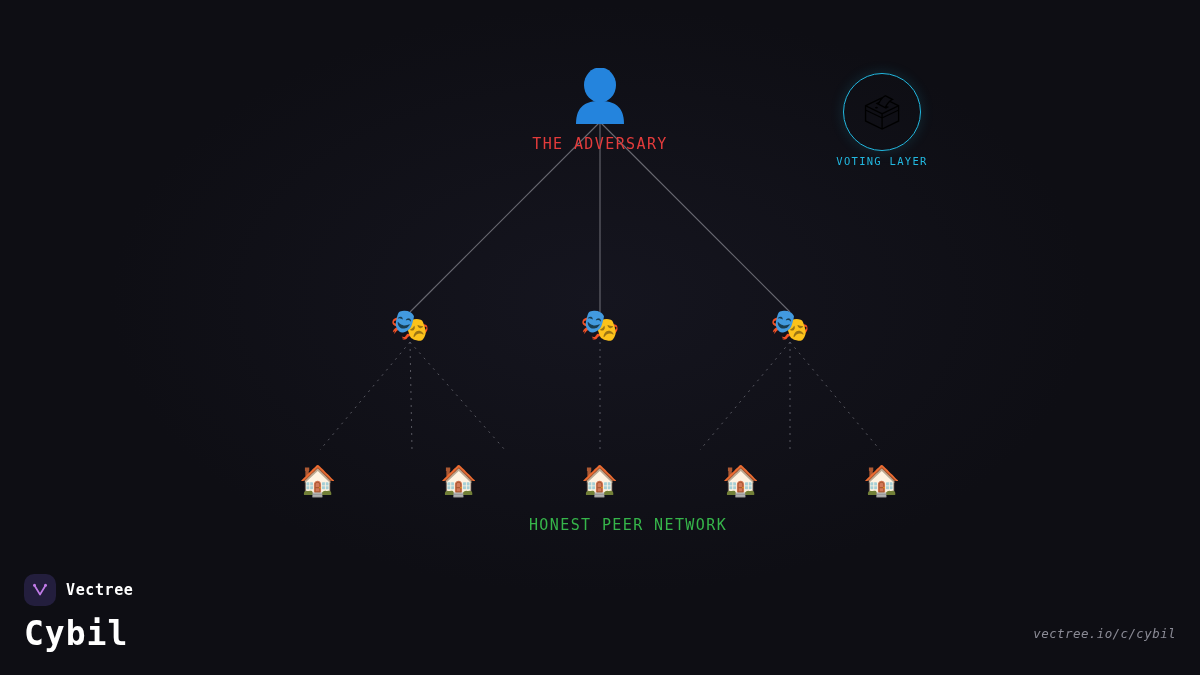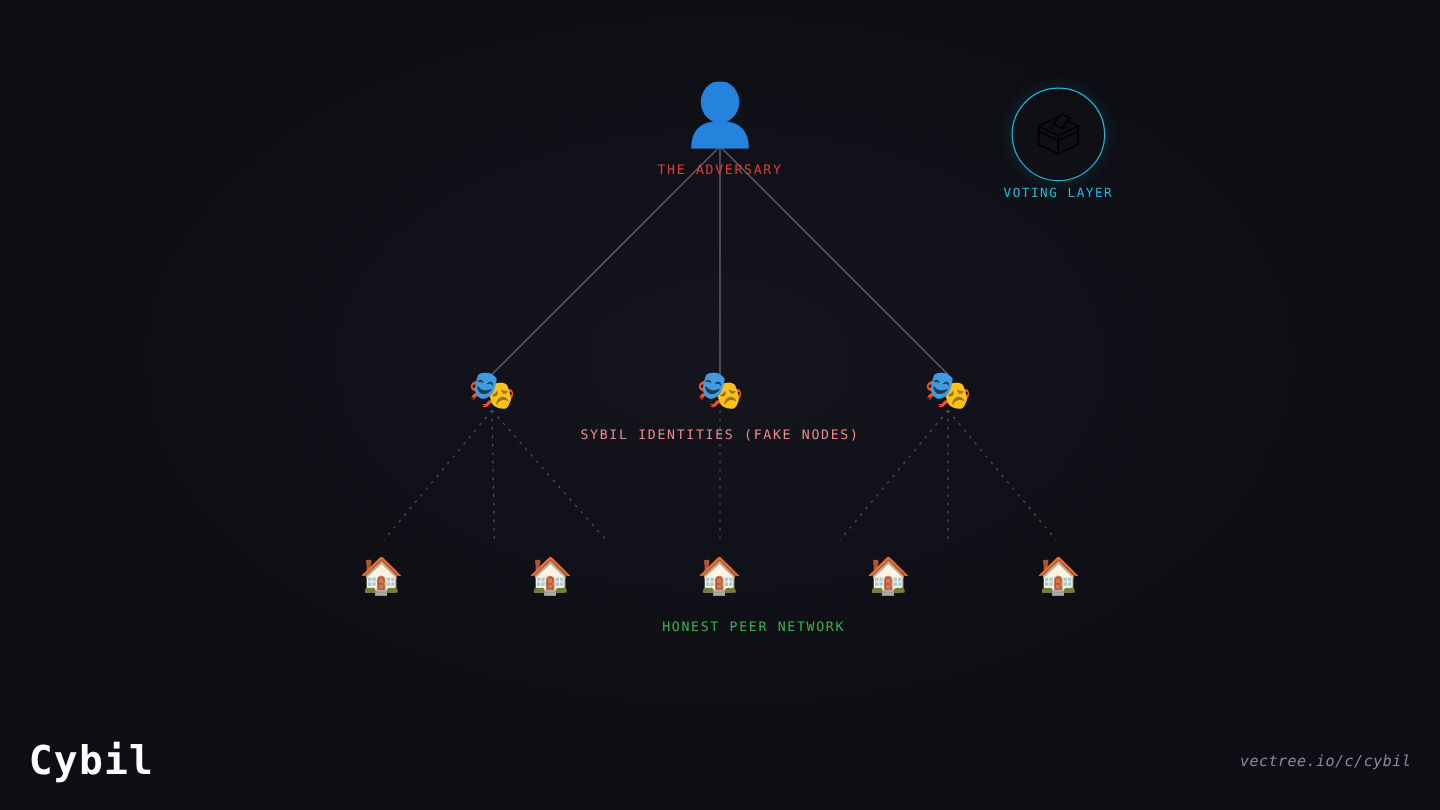--- a/index.html
+++ b/index.html
@@ -47,21 +47,21 @@
 
   
   #adversary-node { left: 600px; top: 96px; }
   .person-icon { display: block; }
 
   .label {
     position: absolute;
     transform: translate(-50%, 0);
     white-space: nowrap;
     letter-spacing: 1.4px;
-    font-size: 11px;
+    font-size: 15px;
     font-family: "DejaVu Sans Mono", "Liberation Mono", monospace;
   }
   #adversary-label {
     left: 600px;
     top: 135px;
     color: #e33b3b;
   }
   #sybil-label {
     left: 600px;
     top: 356px;
@@ -187,21 +187,20 @@
       <div class="node sybil" style="left: 410px; top: 325px;">
         <span class="glyph">🎭</span>
       </div>
       <div class="node sybil" style="left: 600px; top: 325px;">
         <span class="glyph">🎭</span>
       </div>
       <div class="node sybil" style="left: 790px; top: 325px;">
         <span class="glyph">🎭</span>
       </div>
     </div>
-  <div class="label" id="sybil-label">SYBIL IDENTITIES (FAKE NODES)</div>
 
   <div id="peer-nodes">
       <div class="node peer" style="left: 318px; top: 481px;">
         <span class="glyph">🏠</span>
       </div>
       <div class="node peer" style="left: 459px; top: 481px;">
         <span class="glyph">🏠</span>
       </div>
       <div class="node peer" style="left: 600px; top: 481px;">
         <span class="glyph">🏠</span>
@@ -209,18 +208,28 @@
       <div class="node peer" style="left: 741px; top: 481px;">
         <span class="glyph">🏠</span>
       </div>
       <div class="node peer" style="left: 882px; top: 481px;">
         <span class="glyph">🏠</span>
       </div>
     </div>
   <div class="label" id="honest-label">HONEST PEER NETWORK</div>
 
   <div id="brand">
+    <div id="brand-row">
+      <span id="brand-logo">
+        <svg width="20" height="20" viewBox="0 0 20 20" aria-hidden="true">
+          <path d="M4.5 5.5 L10 14.5 L15.5 5.5" stroke="#c07be8" stroke-width="1.7" fill="none" stroke-linecap="round" stroke-linejoin="round"></path>
+          <circle cx="4.5" cy="5.2" r="1.5" fill="#c07be8"></circle>
+          <circle cx="15.5" cy="5.2" r="1.5" fill="#c07be8"></circle>
+        </svg>
+      </span>
+      <span id="brand-name">Vectree</span>
+    </div>
     <div id="brand-title">Cybil</div>
   </div>
 
   <div id="footer-url">vectree.io/c/cybil</div>
 
 </div>
 
 </body></html>

